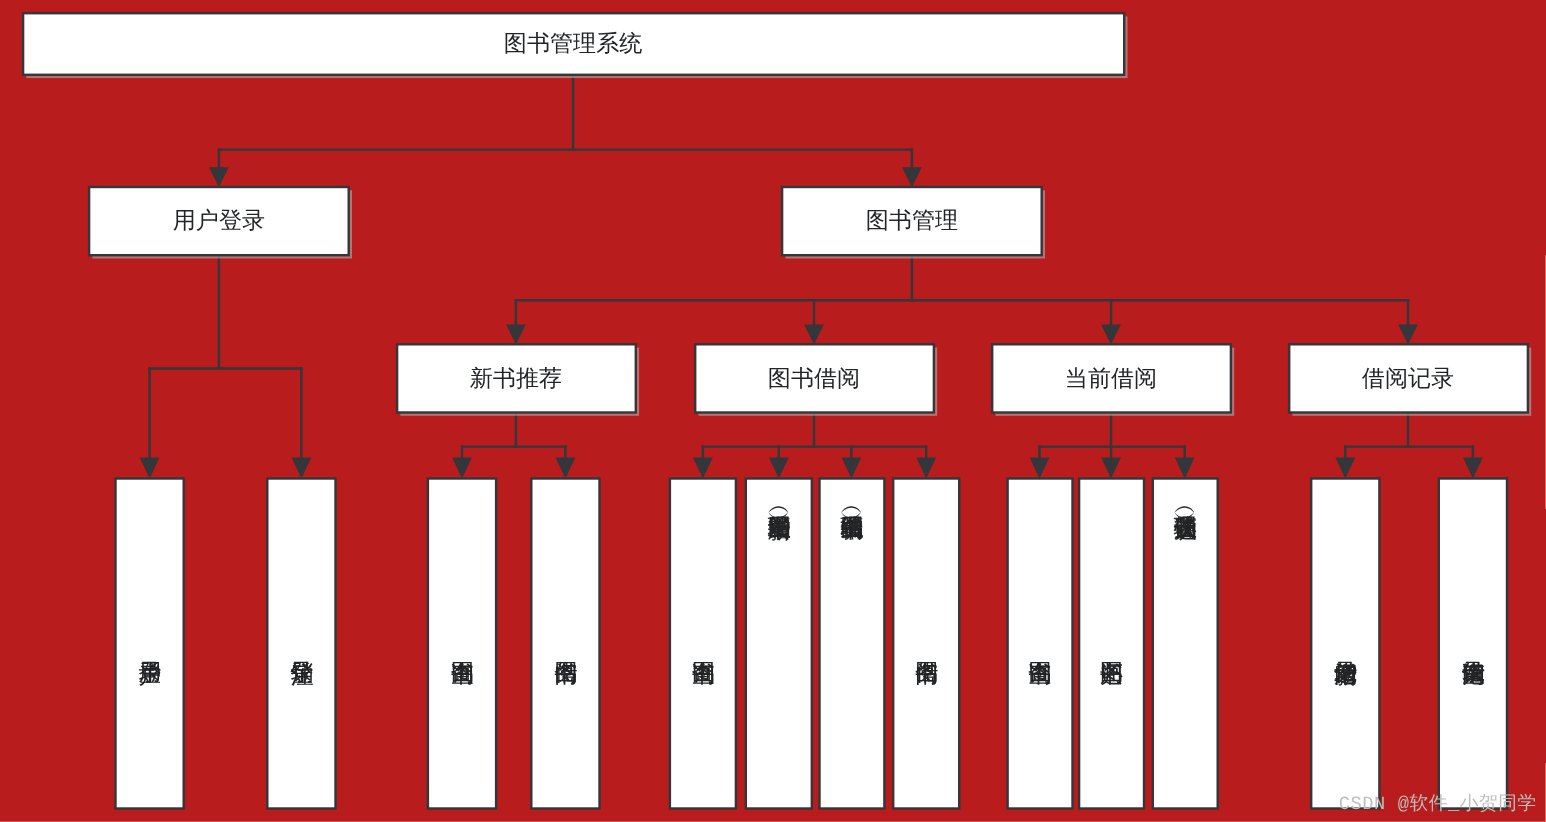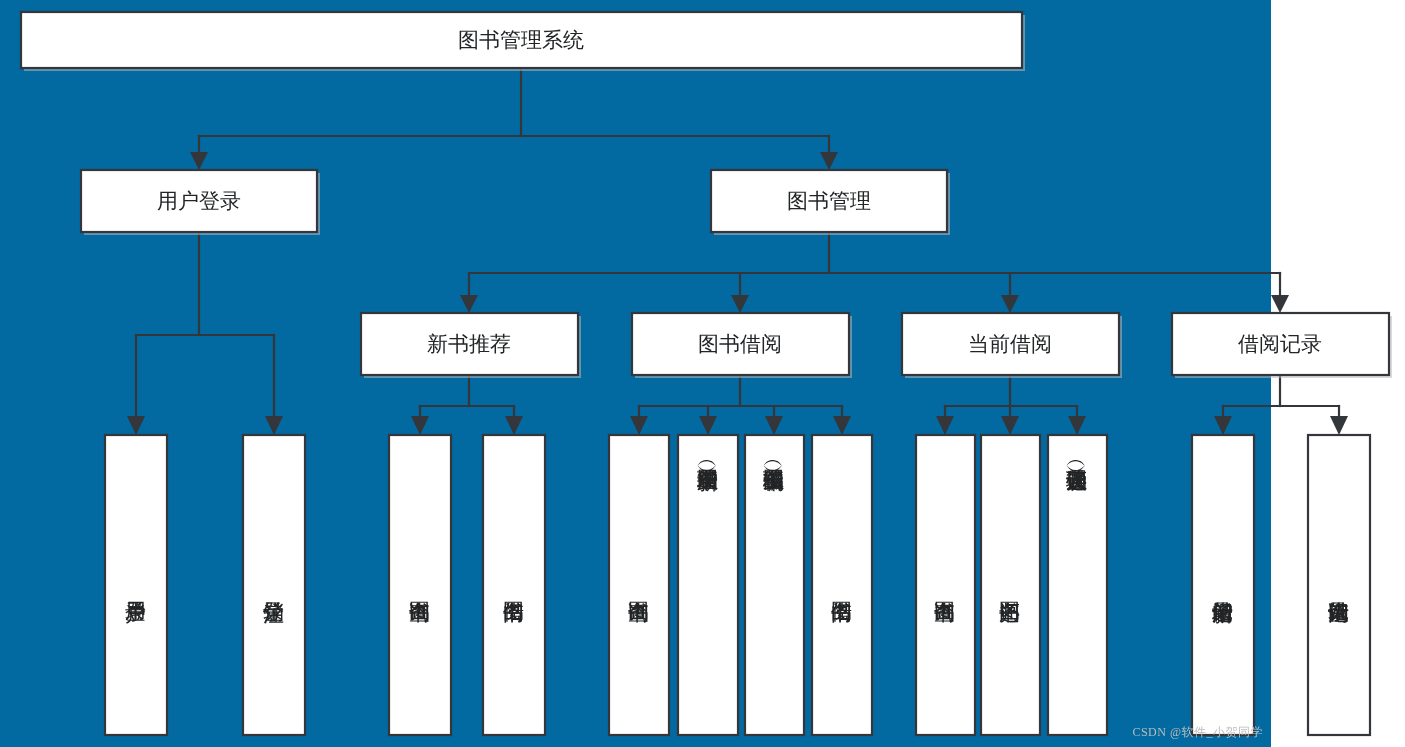--- a/index.html
+++ b/index.html
@@ -1,30 +1,30 @@
 <!DOCTYPE html>
 <html><head>
 <meta charset="utf-8">
 <style>
   html,body{margin:0;padding:0;background:#ffffff;}
   body{width:1405px;height:747px;overflow:hidden;
        font-family:"Liberation Sans","DejaVu Sans",sans-serif;}
-  #diagram-root{position:relative;width:1271px;height:747px;background:#0369a1;}
+  #diagram-root{position:relative;width:1405px;height:747px;background:#b91c1c;}
   svg#tree-svg{position:absolute;left:0;top:0;width:1405px;height:747px;}
   .node-box{fill:#ffffff;stroke:#33363a;stroke-width:2.2;}
   .conn{stroke:#33363a;stroke-width:2.2;fill:none;stroke-linecap:square;}
   .arrow-head{fill:#33363a;stroke:none;}
   .shadow-box{fill:#b9b9b9;stroke:none;opacity:.55;}
   .node-label{font-family:"Liberation Sans","DejaVu Sans",sans-serif;
               font-size:21px;fill:#222426;dominant-baseline:middle;text-anchor:middle;}
   .leaf-label{font-family:"Liberation Sans","DejaVu Sans",sans-serif;
               font-size:21px;fill:#222426;text-anchor:middle;
               writing-mode:vertical-rl;glyph-orientation-vertical:0;}
-  .watermark{position:absolute;right:8px;bottom:6px;font-size:12px;color:#bdbdbd;
-             font-family:Liberation Serif, serif;
+  .watermark{position:absolute;right:8px;bottom:6px;font-size:17px;color:#bdbdbd;
+             font-family:Liberation Mono, monospace;
              letter-spacing:.5px;white-space:nowrap;pointer-events:none;}
 </style>
 </head>
 <body>
 
 <div id="diagram-root">
 
   <svg id="tree-svg" viewBox="0 0 1405 747">
     <defs>
       <marker id="arw" markerWidth="11" markerHeight="13" refX="0.4" refY="6" orient="auto" markerUnits="userSpaceOnUse">

